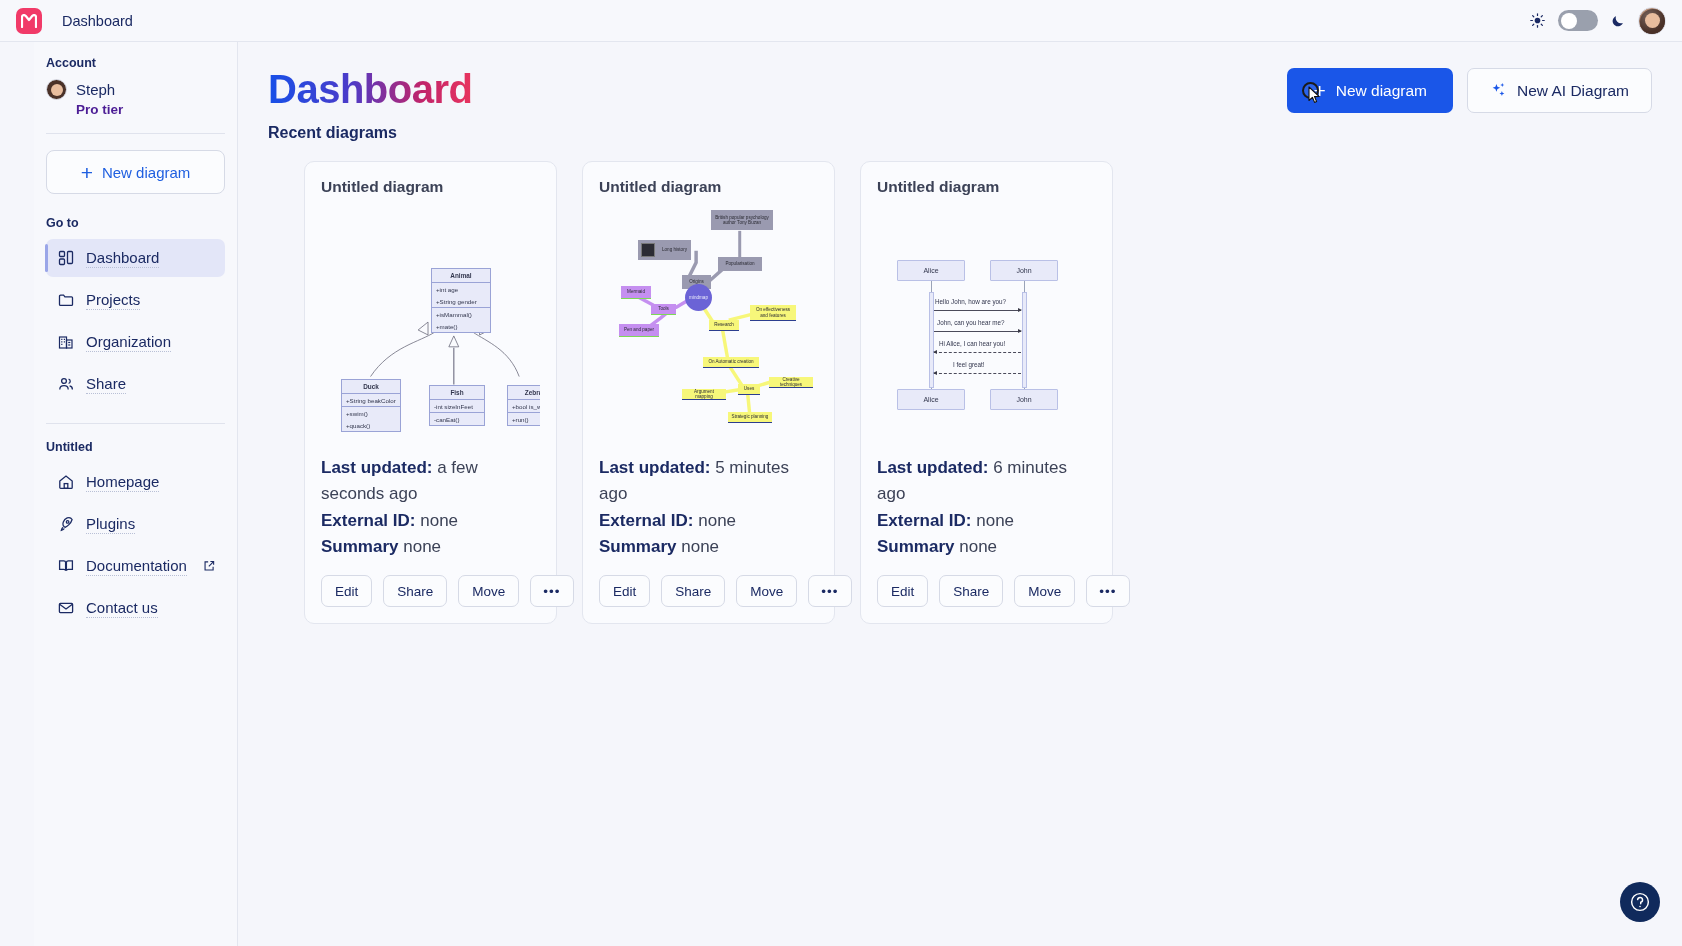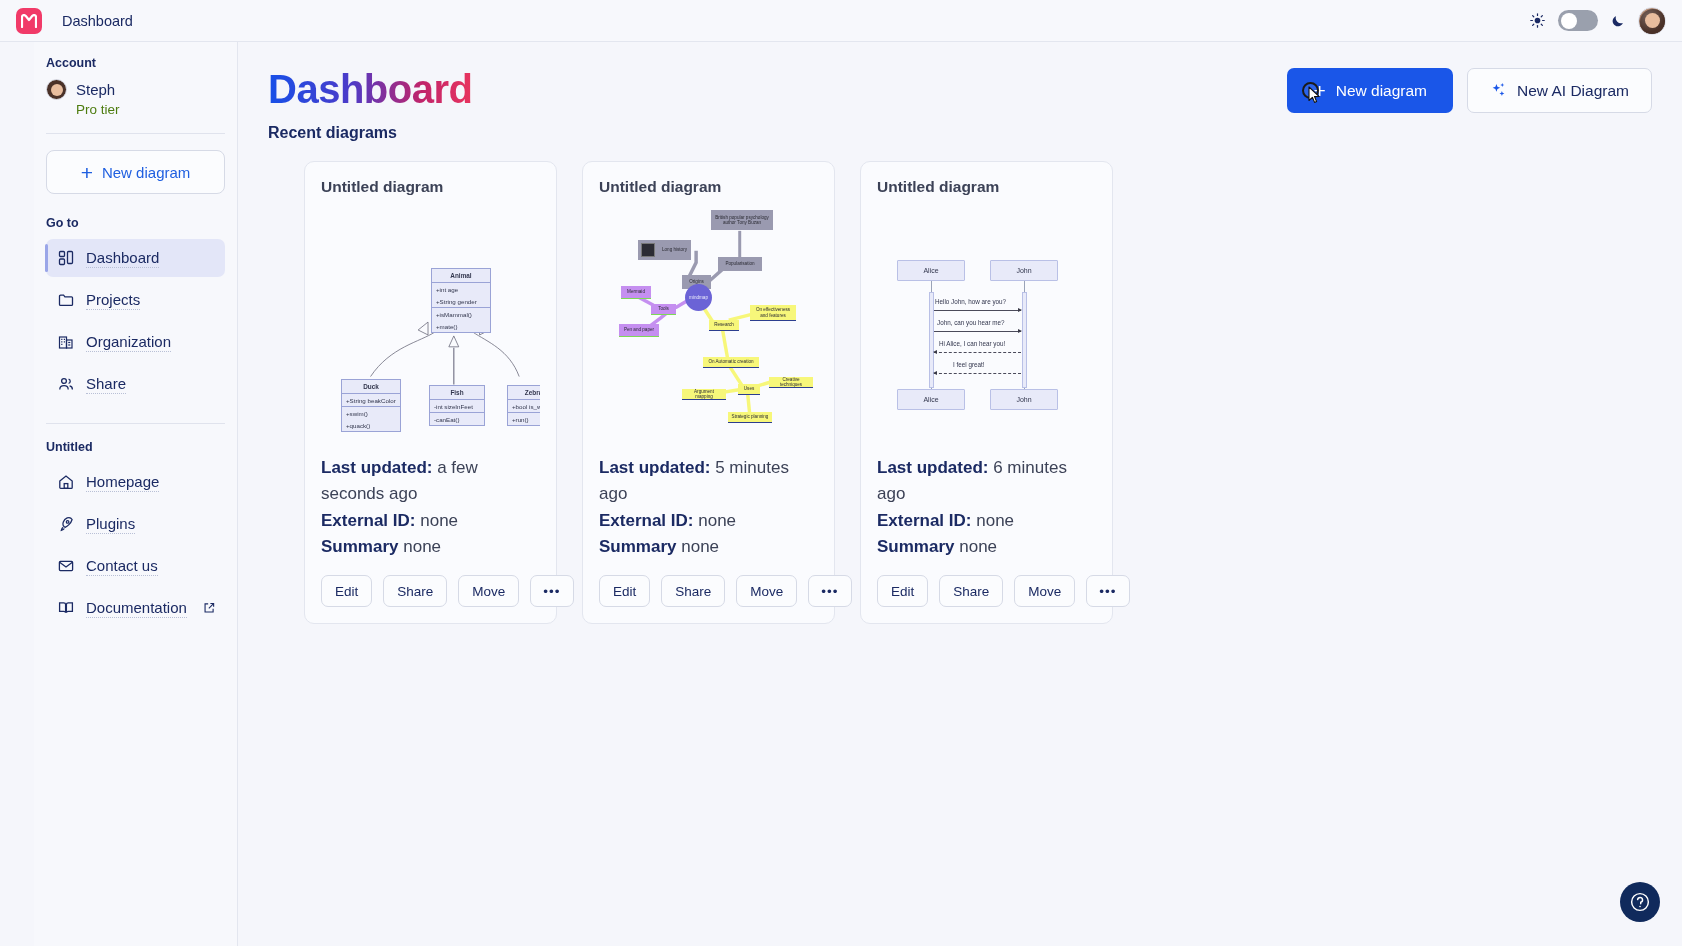--- a/index.html
+++ b/index.html
@@ -77,21 +77,21 @@
   .account-av {
     width: 21px; height: 21px; border-radius: 50%;
     background: #4a3128; position: relative; overflow: hidden;
     border: 1px solid #dfe2ec;
   }
   .account-av::after{
     content:""; position:absolute; left:4px; top:4px; width:12px; height:12px;
     border-radius:50%; background:#e8bd9e;
   }
   .account-name { font-size: 15px; color: #1b2a63; }
-  .account-tier { font-size: 13.5px; color: #4d7c0f; padding: 0 12px 0 42px; }
+  .account-tier { font-size: 13.5px; color: #4c1d95; padding: 0 12px 0 42px; font-weight: bold; }
 
   .side-divider { height: 1px; background: #e0e3ed; margin: 16px 12px; }
 
   .new-diagram-btn {
     margin: 0 12px 0 12px;
     height: 44px;
     border: 1px solid #d6dae6; border-radius: 8px;
     background: #fbfcfe;
     display: flex; align-items: center; justify-content: center; gap: 9px;
     color: #1f5fe0; font-size: 15px; cursor: pointer;
@@ -350,42 +350,42 @@
                 <circle cx="9.6" cy="5.9" r="1.3"></circle>
                 <path d="M5.2 11.4c-1 .6-1.6 1.7-1.9 3 1.4-.3 2.5-.9 3.1-1.9"></path>
               </svg>
           </span>
           <span class="lbl">Plugins</span>
         </div>
 
         <div class="nav-item">
           <span class="nav-icon">
             <svg width="16" height="16" viewBox="0 0 16 16" fill="none" stroke="#1b2a63" stroke-width="1.3">
-                <rect x="1.4" y="3.4" width="13.2" height="9.2" rx="1"></rect>
-                <path d="M1.6 4.3L8 9l6.4-4.7"></path>
-              </svg>
-          </span>
-          <span class="lbl">Contact us</span>
-        </div>
-
-        <div class="nav-item">
-          <span class="nav-icon">
-            <svg width="16" height="16" viewBox="0 0 16 16" fill="none" stroke="#1b2a63" stroke-width="1.3">
                 <path d="M1.6 2.8h4.1c1 0 1.9.7 1.9 1.6v8.4c0-.8-.8-1.4-1.8-1.4H1.6z"></path>
                 <path d="M14.4 2.8h-4.1c-1 0-1.9.7-1.9 1.6v8.4c0-.8.8-1.4 1.8-1.4h4.2z"></path>
               </svg>
           </span>
           <span class="lbl">Documentation</span>
           <span class="ext-icon">
             <svg width="12" height="12" viewBox="0 0 14 14" fill="none" stroke="#1b2a63" stroke-width="1.3">
                 <path d="M6 2.2H2.4v9.4h9.4V8"></path>
                 <path d="M8.6 1.8h3.8v3.8"></path>
                 <path d="M12 2.2L6.8 7.4"></path>
               </svg>
           </span>
+        </div>
+
+        <div class="nav-item">
+          <span class="nav-icon">
+            <svg width="16" height="16" viewBox="0 0 16 16" fill="none" stroke="#1b2a63" stroke-width="1.3">
+                <rect x="1.4" y="3.4" width="13.2" height="9.2" rx="1"></rect>
+                <path d="M1.6 4.3L8 9l6.4-4.7"></path>
+              </svg>
+          </span>
+          <span class="lbl">Contact us</span>
         </div>
       </div>
     </div>
 
     <div class="main">
       <div class="main-head">
         <div class="page-title">Dashboard</div>
         <div class="head-actions">
           <button class="btn-primary">
             <span class="plus">+</span>

